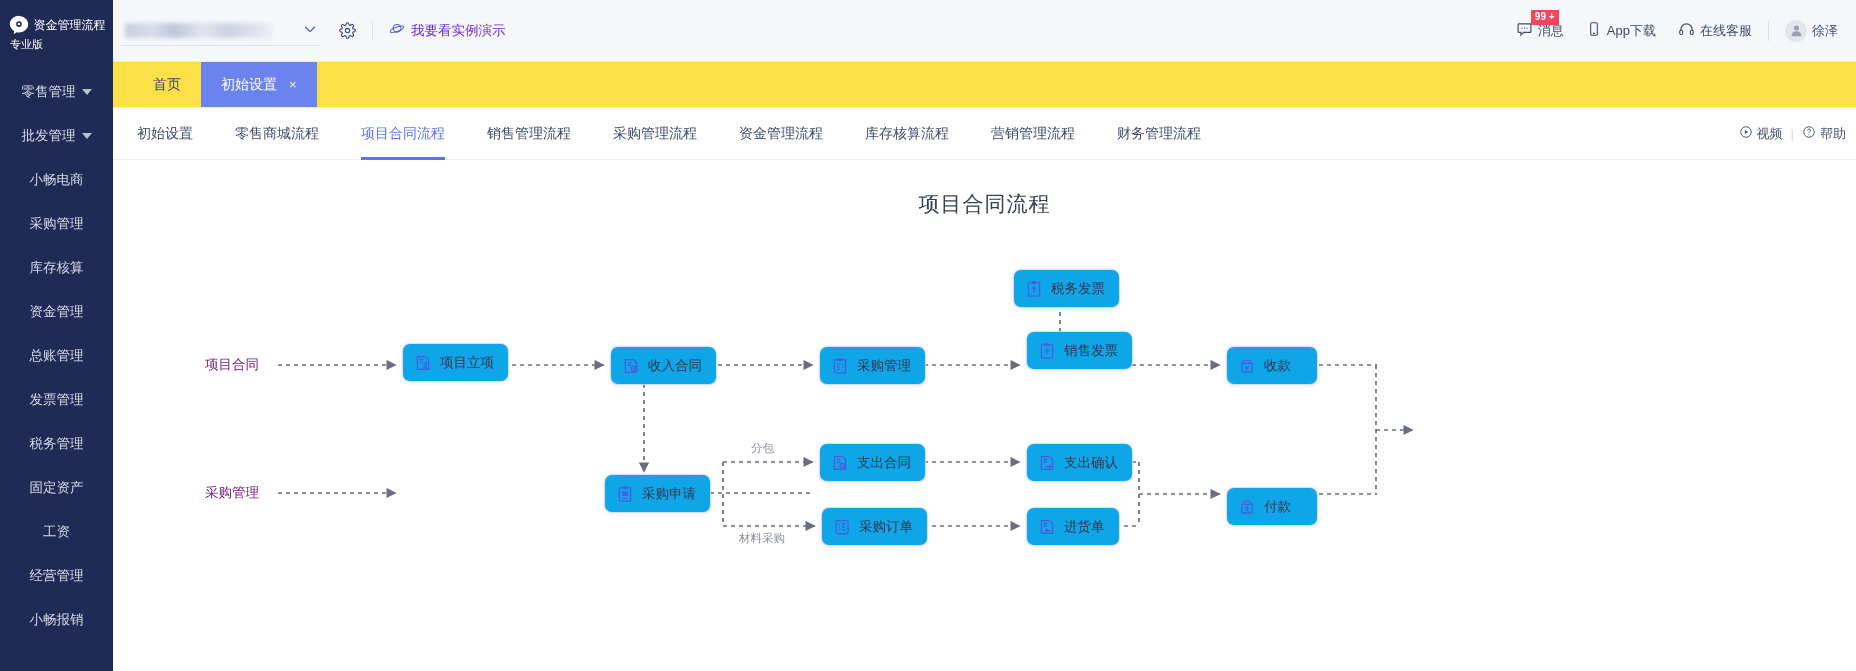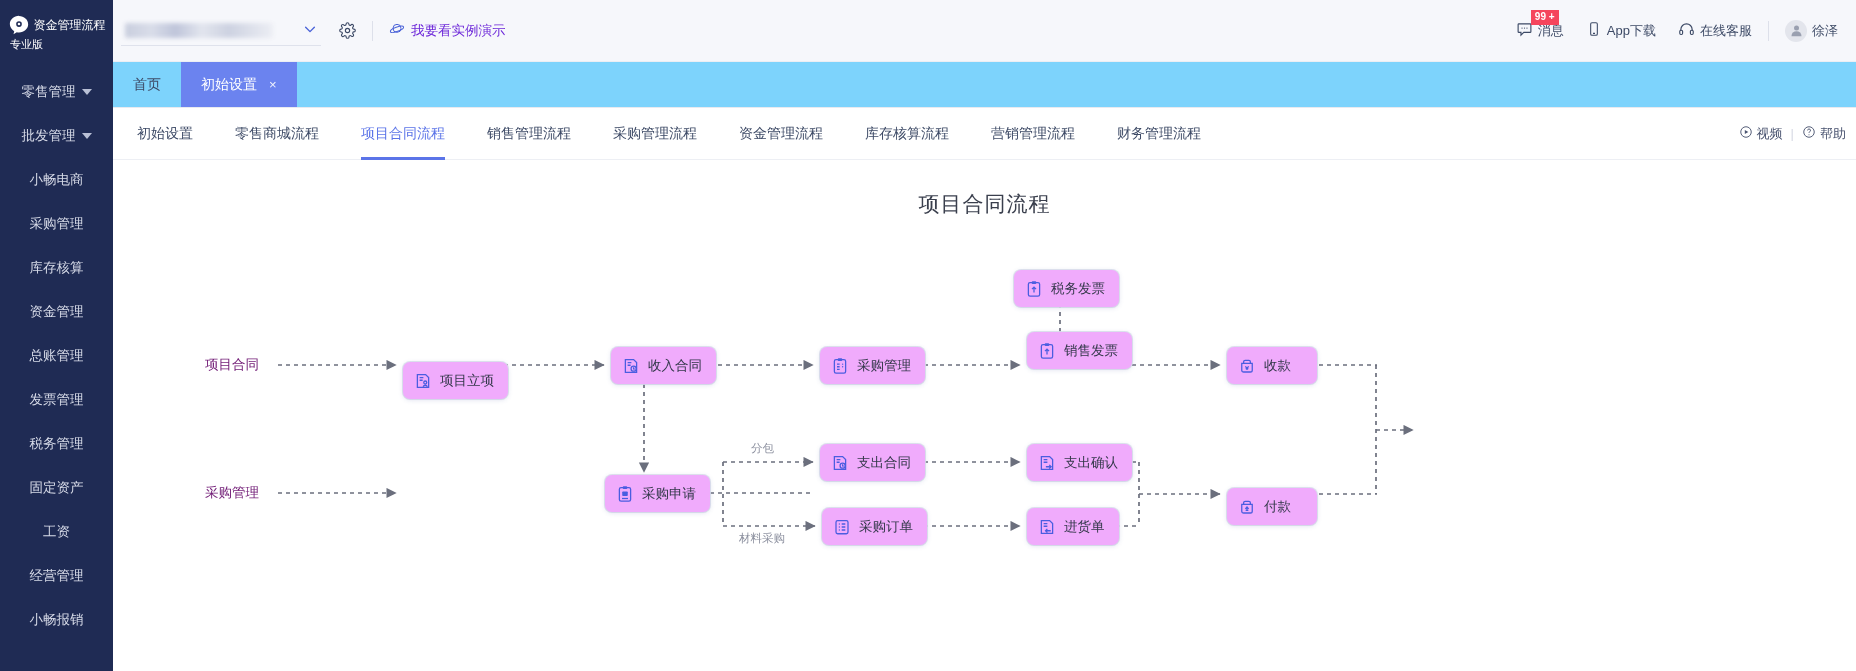--- a/index.html
+++ b/index.html
@@ -59,22 +59,22 @@
   .badge {
     position:absolute; top:-11px; left:15px; background:#f5455c; color:#fff;
     font-size:10px; line-height:14px; height:15px; min-width:26px; padding:0 4px;
     border-radius:0; text-align:center; font-weight:bold;
   }
   .avatar { width:22px;height:22px;border-radius:50%;background:#e3e5ec;
             display:flex;align-items:center;justify-content:center;}
   .user-name { font-size:13px; color:#3d4a66; max-width:36px; overflow:hidden; white-space:nowrap;}
 
   
-  .tabstrip { height:46px; background:#7dd3fc; display:flex; align-items:stretch;
-              border-bottom:1px solid #e8eaf0; padding-left:0;}
+  .tabstrip { height:46px; background:#fde047; display:flex; align-items:stretch;
+              border-bottom:1px solid #e8eaf0; padding-left:20px;}
   .wtab { display:flex; align-items:center; justify-content:center; padding:0 20px;
           font-size:14px; color:#3d4a66; cursor:pointer; }
   .wtab.active { background:#6b83ef; color:#fff; }
   .wtab .x { margin-left:12px; font-size:13px; opacity:.9; }
 
   
   .subtabs { height:52px; display:flex; align-items:center; padding-left:24px;
              border-bottom:1px solid #edeff4; background:#fff; position:relative;}
   .stab { font-size:14px; color:#3d4a66; padding:0 0 0 0; margin-right:42px;
           cursor:pointer; height:52px; display:flex; align-items:center; position:relative; white-space:nowrap;}
@@ -90,21 +90,21 @@
   
   .canvas { flex:1; position:relative; background:#fff; overflow:hidden; }
   .diagram-title {
     position:absolute; left:0; right:0; top:30px; text-align:center;
     font-size:21px; color:#3a3f4d; letter-spacing:1px;
   }
   .row-label { position:absolute; font-size:13.5px; color:#701a75; white-space:nowrap;}
 
   .node {
     position:absolute; height:37px; display:flex; align-items:center; gap:8px;
-    padding:0 14px 0 11px; background:#f0abfc; border-radius:7px;
+    padding:0 14px 0 11px; background:#0ea5e9; border-radius:7px;
     box-shadow:0 1px 5px rgba(92,104,168,.20), 0 0 0 1px rgba(225,228,240,.9);
     font-size:13.5px; color:#33384a; white-space:nowrap; cursor:pointer;
   }
   .node .ico { width:18px; height:18px; flex:0 0 18px; display:block; }
   .edge-label { position:absolute; font-size:11.5px; color:#8b8f9e; white-space:nowrap;}
 
   svg.wires { position:absolute; left:0; top:0; width:100%; height:100%; pointer-events:none;}
 </style>
 </head>
 <body>
@@ -380,21 +380,21 @@
         <span class="ico">
           <svg viewBox="0 0 24 24" width="18" height="18" fill="none" stroke="#4a5de0" stroke-width="1.7">
             <rect x="4.5" y="3.5" width="15" height="18" rx="2.2"></rect>
             <rect x="9" y="1.8" width="6" height="3.4" rx="1.2" fill="#4a5de0" stroke="none"></rect>
             <path d="M12 16.5V9.5M9.3 12.2L12 9.4l2.7 2.8"></path>
           </svg>
         </span>
         <span>税务发票</span>
       </div>
 
-      <div class="node" style="left:290px; top:202px;">
+      <div class="node" style="left:290px; top:184px;">
         <span class="ico">
           <svg viewBox="0 0 24 24" width="18" height="18" fill="none" stroke="#4a5de0" stroke-width="1.7">
             <path d="M4.5 3.5h11l4 4v13h-15z"></path>
             <path d="M7.5 7.5h5M7.5 11h4"></path>
             <circle cx="15" cy="14" r="2"></circle>
             <path d="M12.2 19.6a3 3 0 0 1 5.6 0"></path>
           </svg>
         </span>
         <span>项目立项</span>
       </div>

